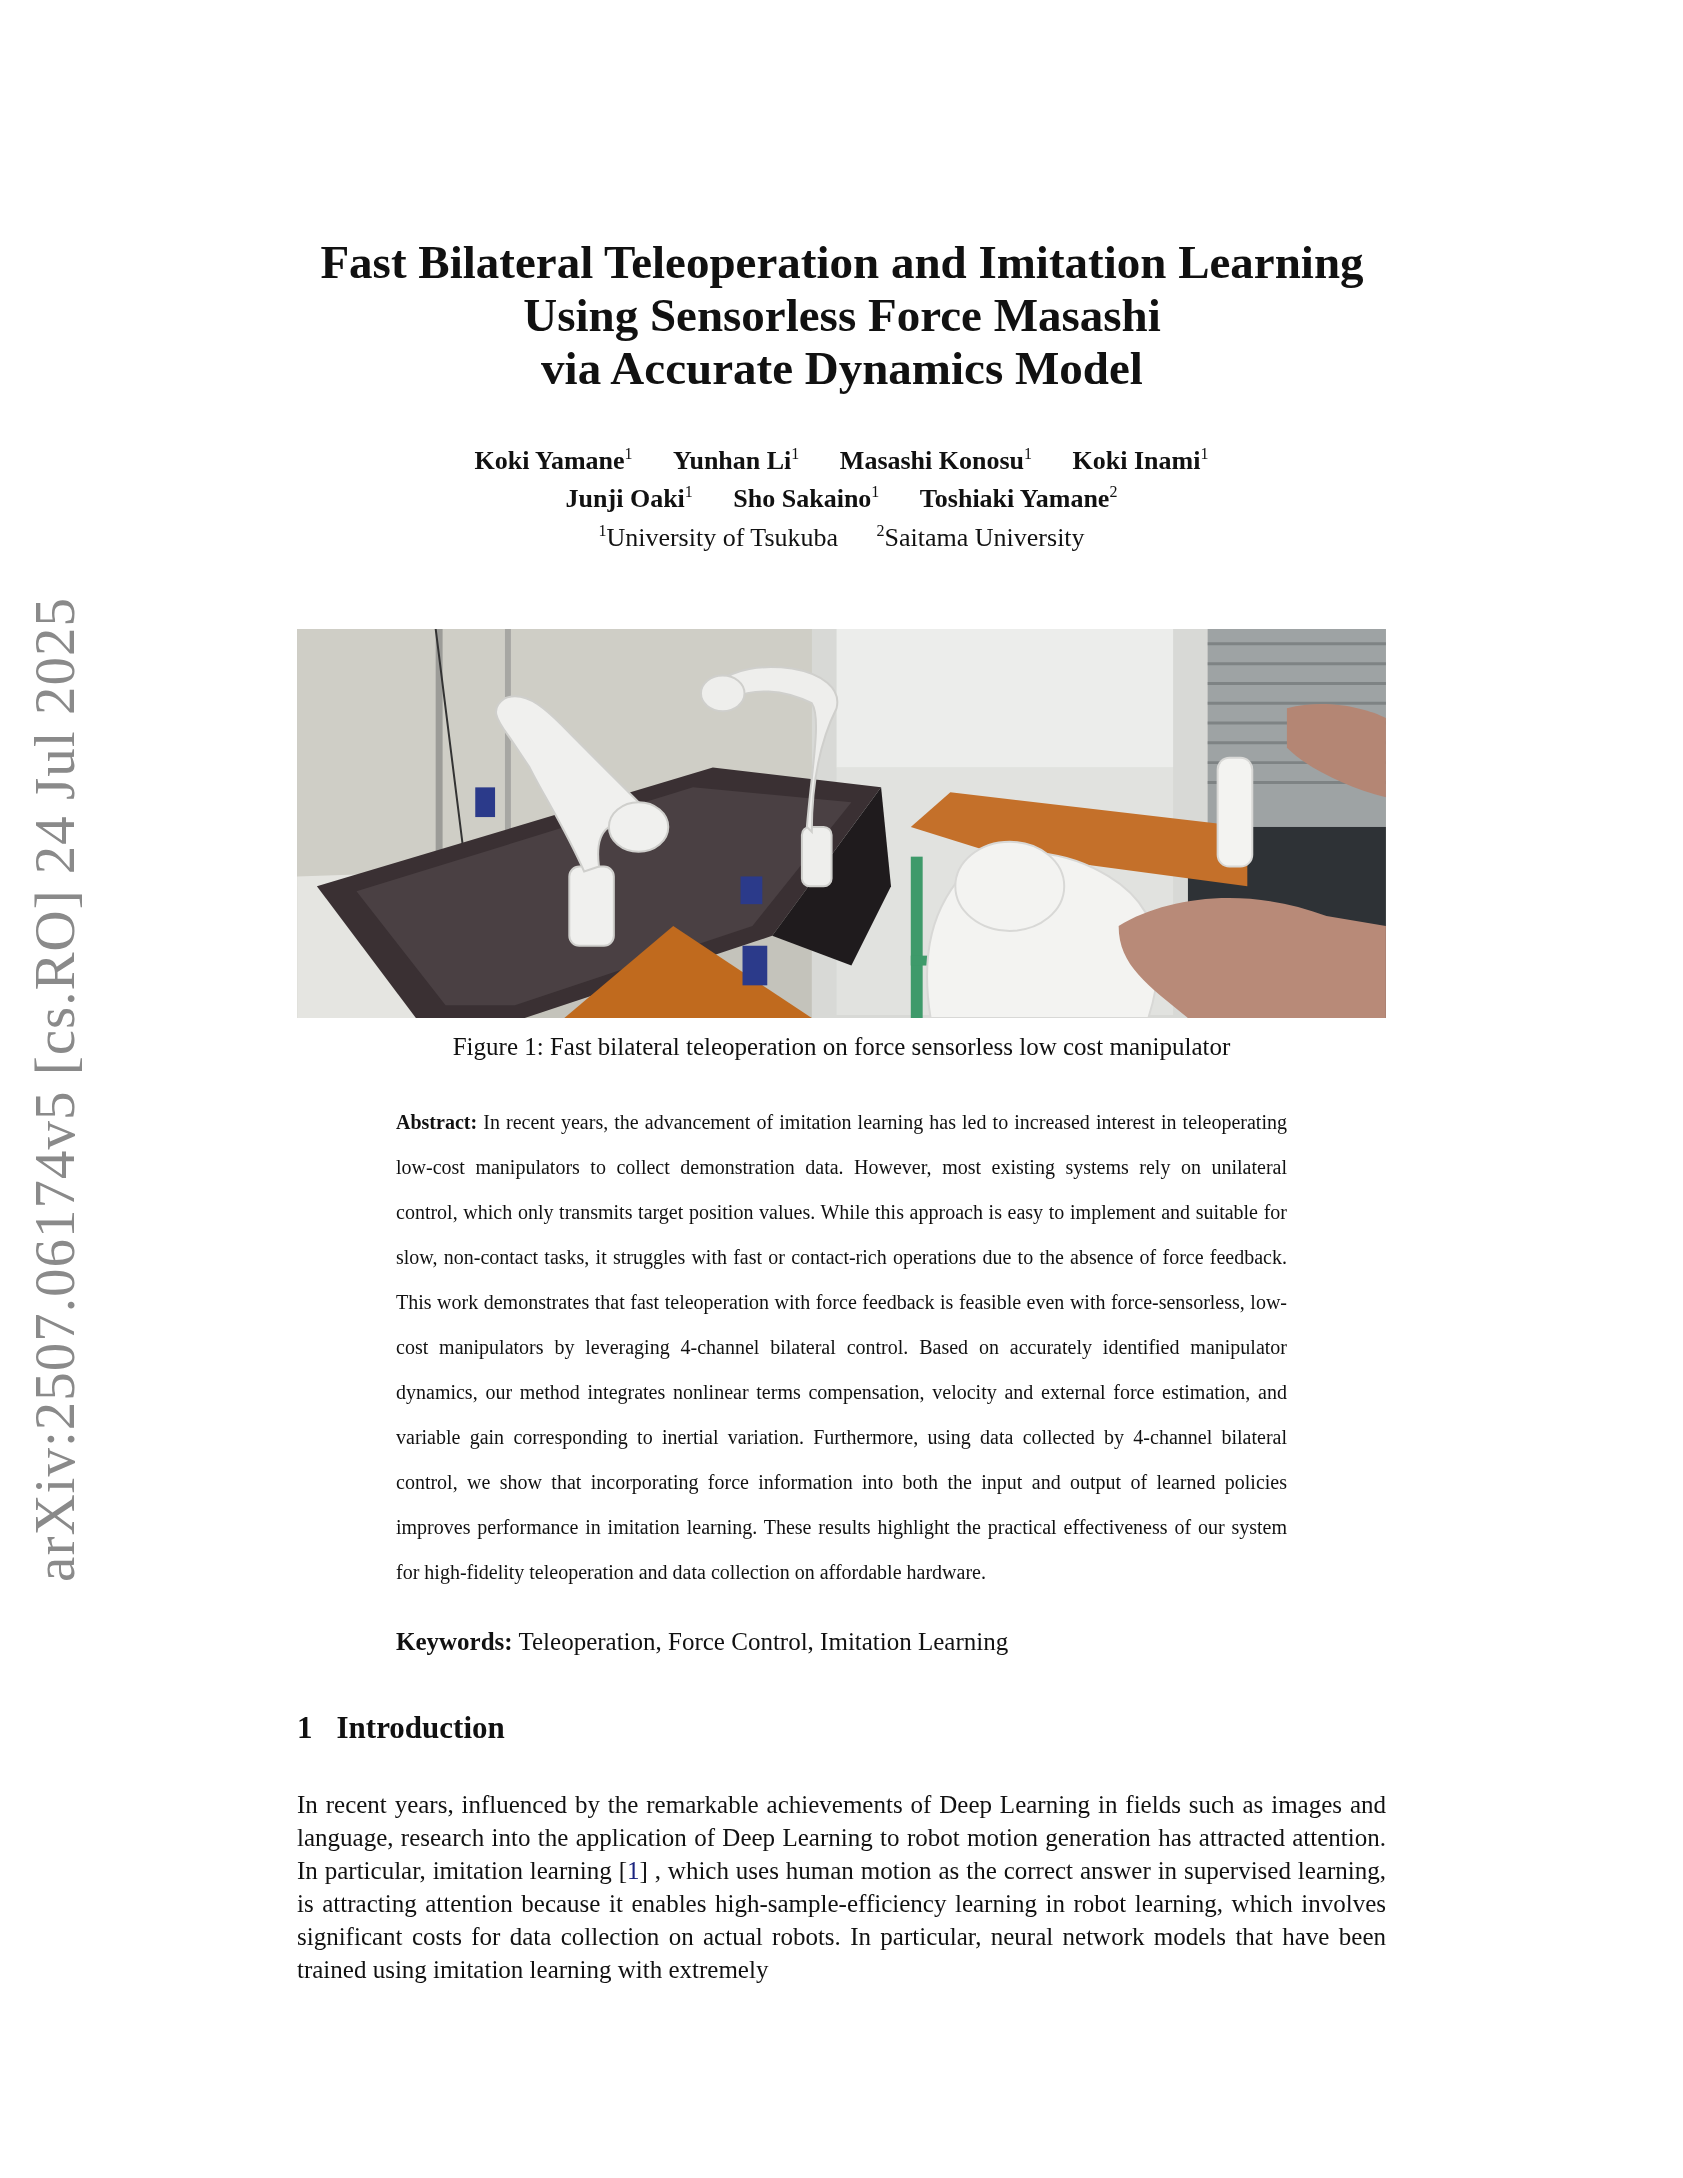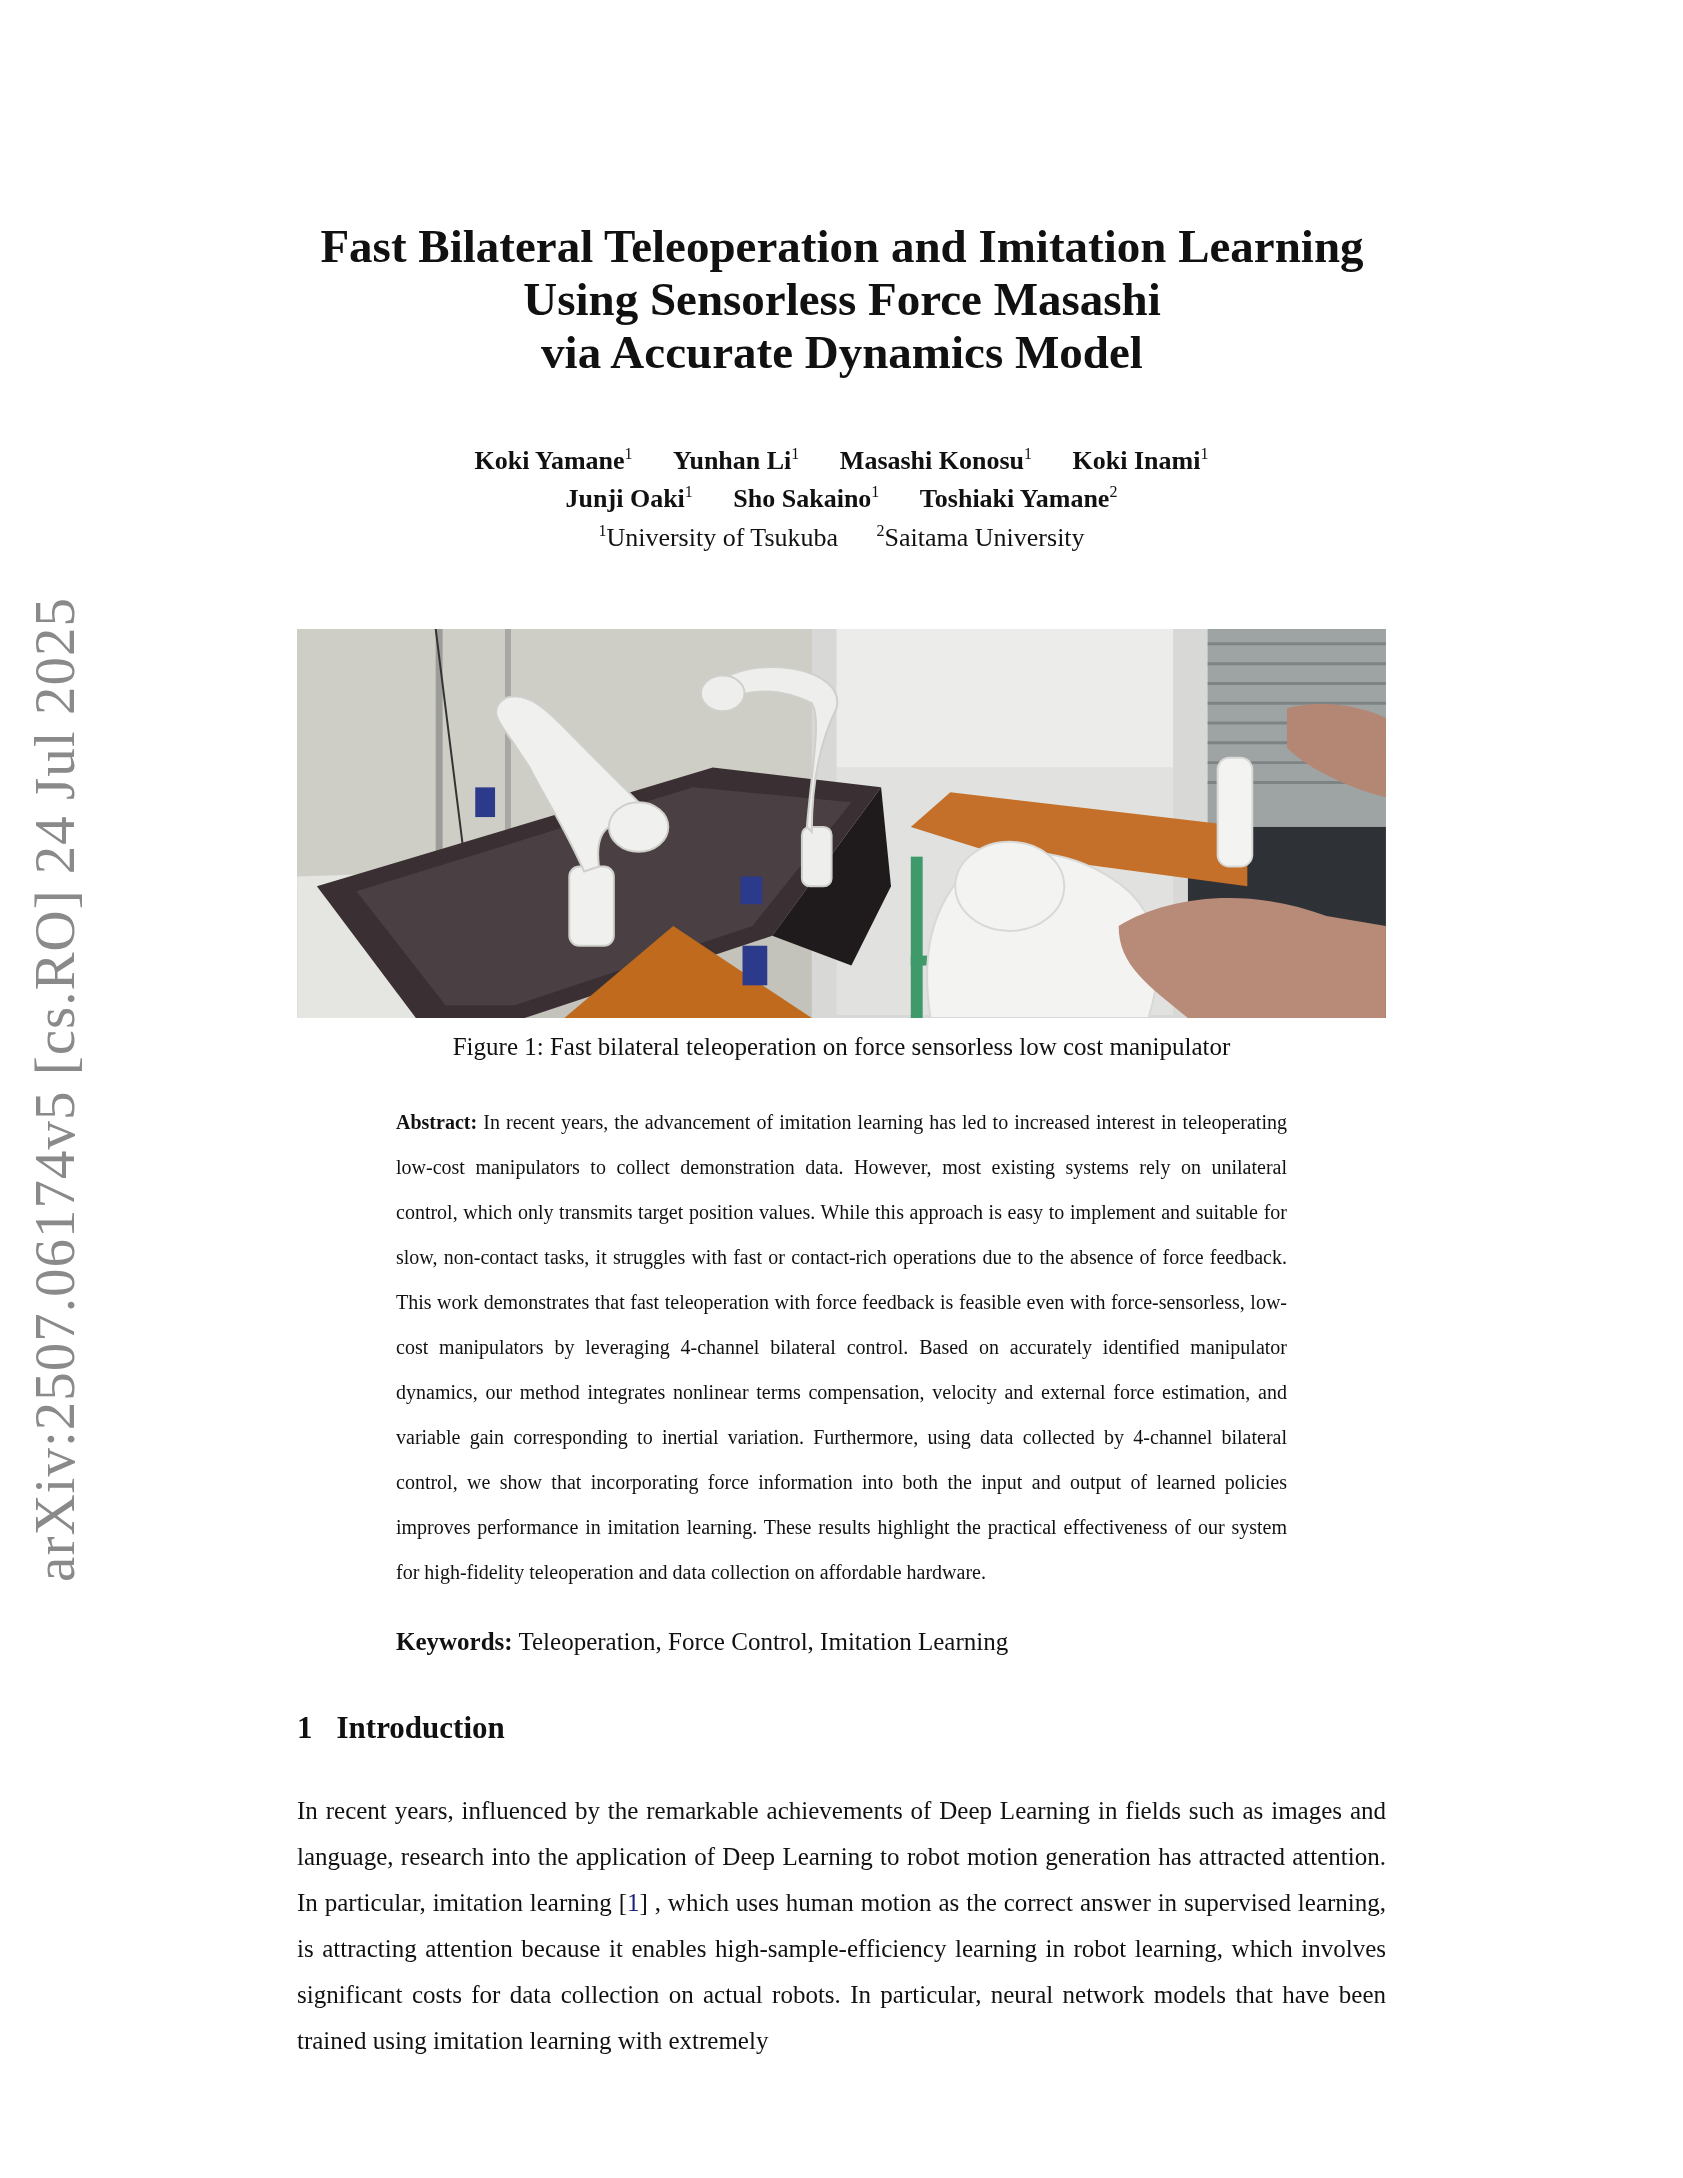--- a/index.html
+++ b/index.html
@@ -10,21 +10,21 @@
     position: absolute; left: 20px; top: 614px; width: 69px; height: 950px;
     display: flex; align-items: center; justify-content: center;
   }
   .arxiv-stamp span {
     display: block; transform: rotate(-90deg); white-space: nowrap;
     font-family: "Liberation Serif", "DejaVu Serif", serif;
     font-size: 57px; color: #8a8a8a; letter-spacing: 1px;
   }
 
   .title {
-    position: absolute; left: 248px; top: 220px; width: 1188px;
+    position: absolute; left: 248px; top: 236px; width: 1188px;
     text-align: center; font-weight: bold; font-size: 47px; line-height: 53px;
   }
   .title div { display: block; }
 
   .authors {
     position: absolute; left: 297px; top: 438px; width: 1089px; text-align: center;
     font-size: 26px; line-height: 32px;
   }
   .author-line { display: block; }
   .author { font-weight: bold; margin: 8px 17px; }
@@ -51,21 +51,21 @@
     position: absolute; left: 388px; top: 1628px; width: 891px; font-size: 25px; margin-left: 8px;
   }
 
   .section-heading {
     position: absolute; left: 297px; top: 1710px; font-weight: bold; font-size: 31px;
   }
   .section-heading .num { margin-right: 24px; }
 
   .intro {
     position: absolute; left: 297px; top: 1788px; width: 1089px;
-    font-size: 25px; line-height: 46px; text-align: justify;
+    font-size: 25px; line-height: 33px; text-align: justify;
   }
   .cite { color: #1a237e; }
 </style>
 </head>
 <body>
 
 <div class="arxiv-stamp">
   <span>arXiv:2507.06174v5  [cs.RO]  24 Jul 2025</span>
 </div>
 

